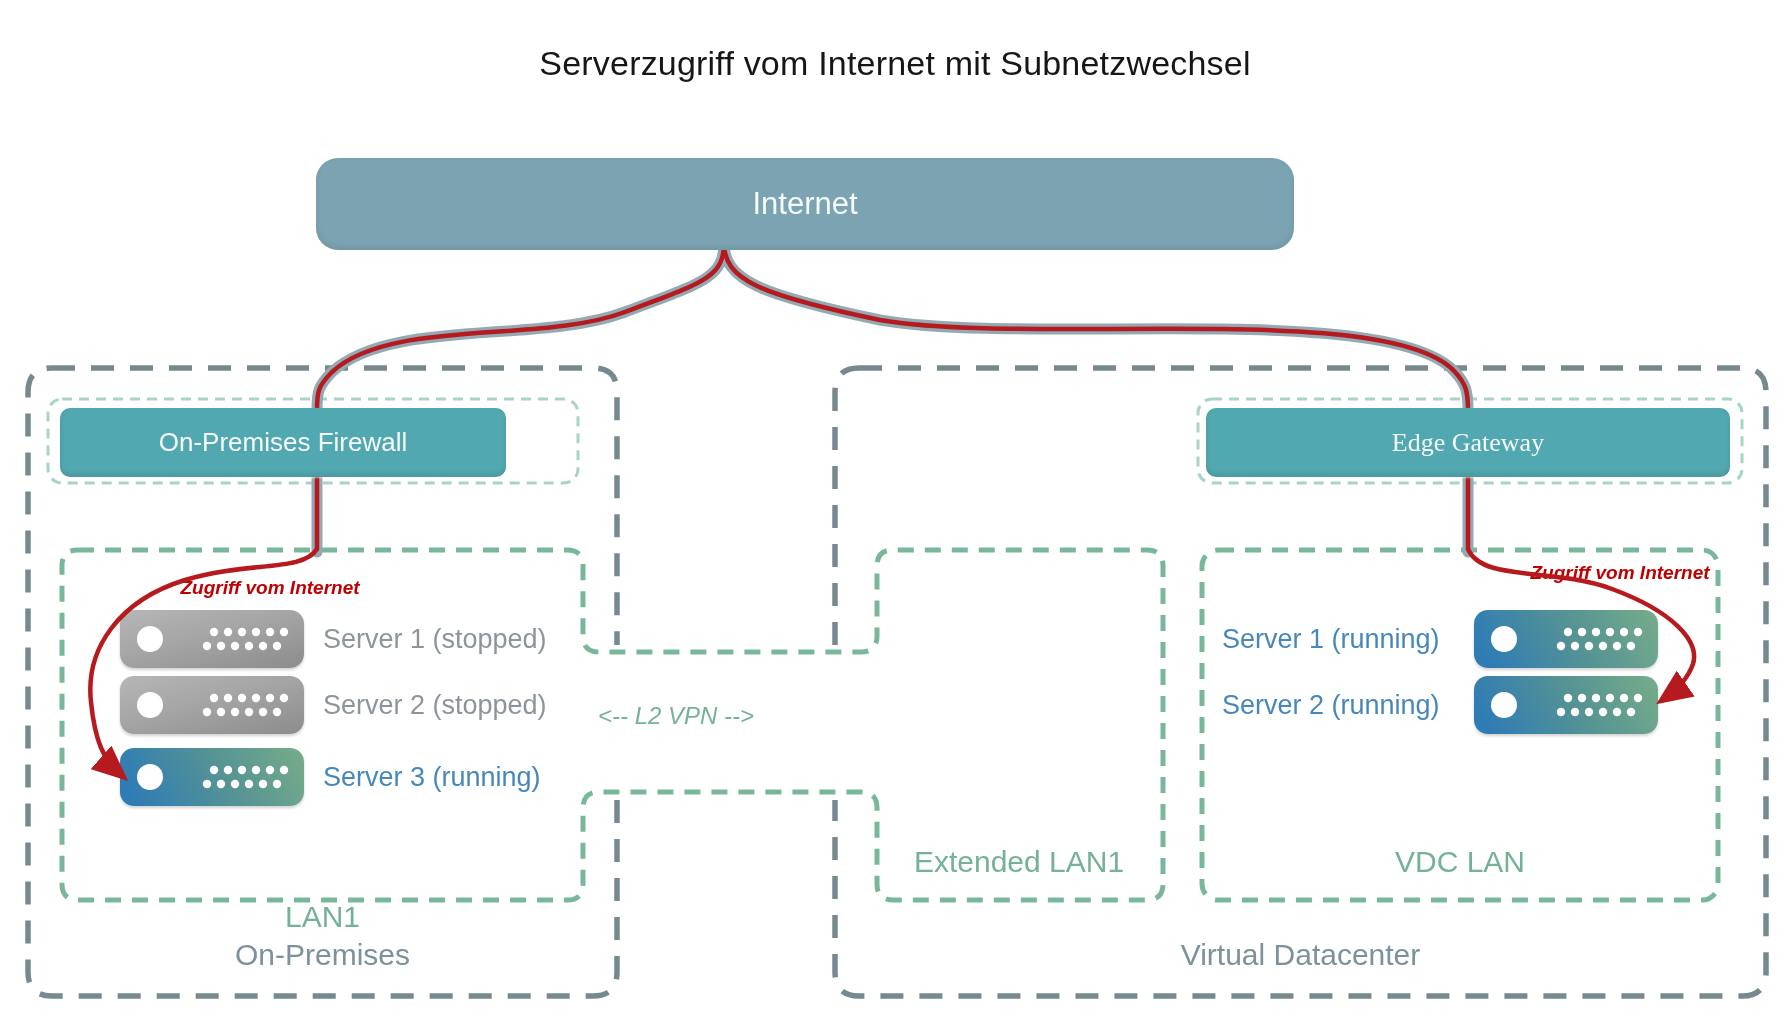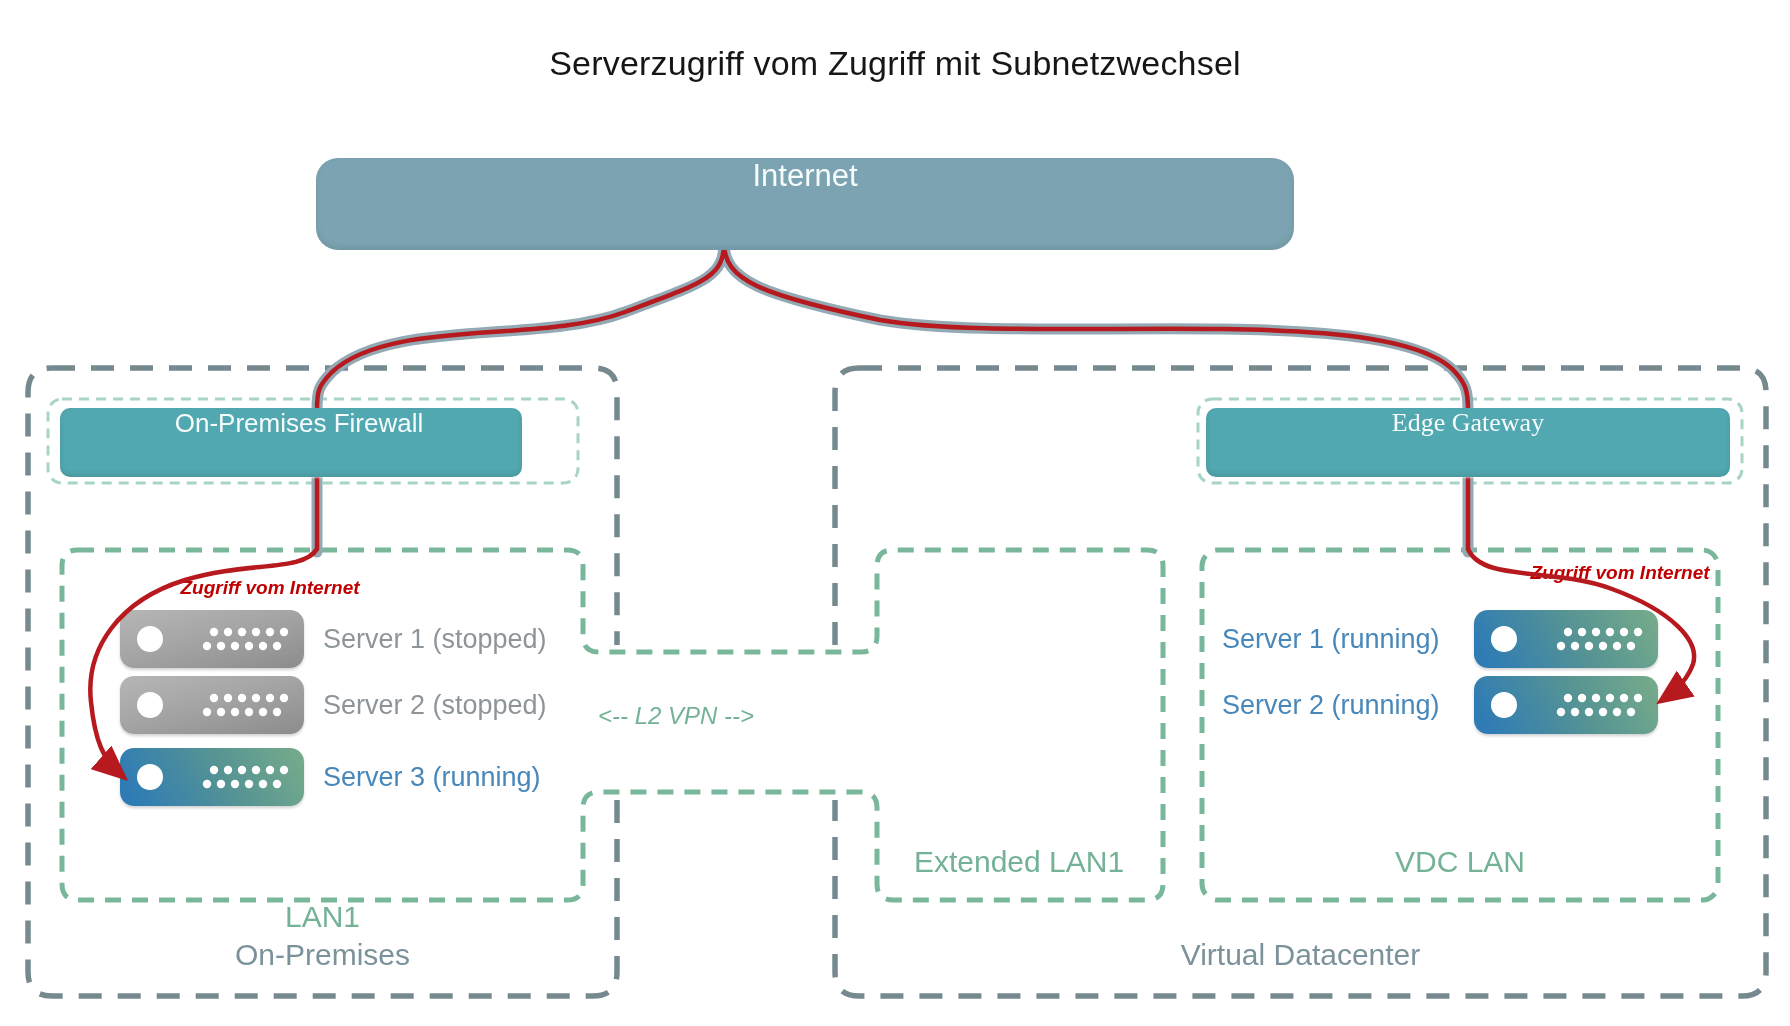--- a/index.html
+++ b/index.html
@@ -10,33 +10,33 @@
   .abs{position:absolute;}
   svg.layer{position:absolute;left:0;top:0;pointer-events:none;}
   #base{z-index:1;}
   #overlay{z-index:6;}
 
   .title{
     left:0;top:44px;width:1790px;text-align:center;
     font-size:34px;color:#161616;z-index:2;letter-spacing:.2px;
   }
   .bigbox{
-    display:flex;align-items:flex-start;justify-content:center;
+    display:flex;align-items:center;justify-content:center;
     color:#f6fbfc;z-index:3;
   }
   .internet-box{
     left:316px;top:158px;width:978px;height:92px;border-radius:22px;
     background:#7BA3B1;font-size:31px;
     box-shadow:inset 0 -3px 6px rgba(0,0,0,.08);
   }
   .hdr-box{
     height:69px;border-radius:10px;background:#52A8B0;font-size:26px;
     box-shadow:inset 0 -3px 5px rgba(0,0,0,.10), 0 1px 2px rgba(255,255,255,.6);
   }
-  .firewall-box{left:60px;top:408px;width:446px;padding-left:16px;}
+  .firewall-box{left:60px;top:408px;width:446px;}
   .gateway-box{left:1206px;top:408px;width:524px;font-family:Liberation Serif, serif;}
 
   .zone-label{
     text-align:center;font-size:30px;color:#74B295;z-index:2;
   }
   .container-label{
     text-align:center;font-size:30px;color:#7C929B;z-index:2;
   }
   .vpn-label{
     left:598px;top:702px;width:264px;text-align:left;
@@ -80,21 +80,21 @@
              H599 Q583,792 583,808 V884 Q583,900 567,900 H78 Q62,900 62,884 V566 Q62,550 78,550 Z" fill="none" stroke="#79B79B" stroke-width="5" stroke-dasharray="16 11" stroke-linejoin="round"></path>
 
     <rect x="1202" y="550" width="516" height="350" rx="16" fill="none" stroke="#79B79B" stroke-width="5" stroke-dasharray="16 11"></rect>
 
     <path d="M724,243 C724,278 702,283 625,312 C540,344 390,318 332,372 C318,386 317,392 317,410 V552" fill="none" stroke="#93AAB4" stroke-width="11" stroke-linecap="round"></path>
     <path d="M724,243 C724,280 760,295 880,320 C1030,346 1390,300 1455,372 C1466,384 1468,392 1468,410 V552" fill="none" stroke="#93AAB4" stroke-width="11" stroke-linecap="round"></path>
     <path d="M724,243 C724,278 702,283 625,312 C540,344 390,318 332,372 C318,386 317,392 317,410 V550" fill="none" stroke="#B6191E" stroke-width="4.5"></path>
     <path d="M724,243 C724,280 760,295 880,320 C1030,346 1390,300 1455,372 C1466,384 1468,392 1468,410 V550" fill="none" stroke="#B6191E" stroke-width="4.5"></path>
   </svg>
 
-  <div class="abs title">Serverzugriff vom Zugriff mit Subnetzwechsel</div>
+  <div class="abs title">Serverzugriff vom Internet mit Subnetzwechsel</div>
 
   <div class="abs bigbox internet-box">
     <span>Internet</span>
   </div>
 
   <div class="abs bigbox hdr-box firewall-box">
     <span>On-Premises Firewall</span>
   </div>
   <div class="abs bigbox hdr-box gateway-box">
     <span>Edge Gateway</span>

